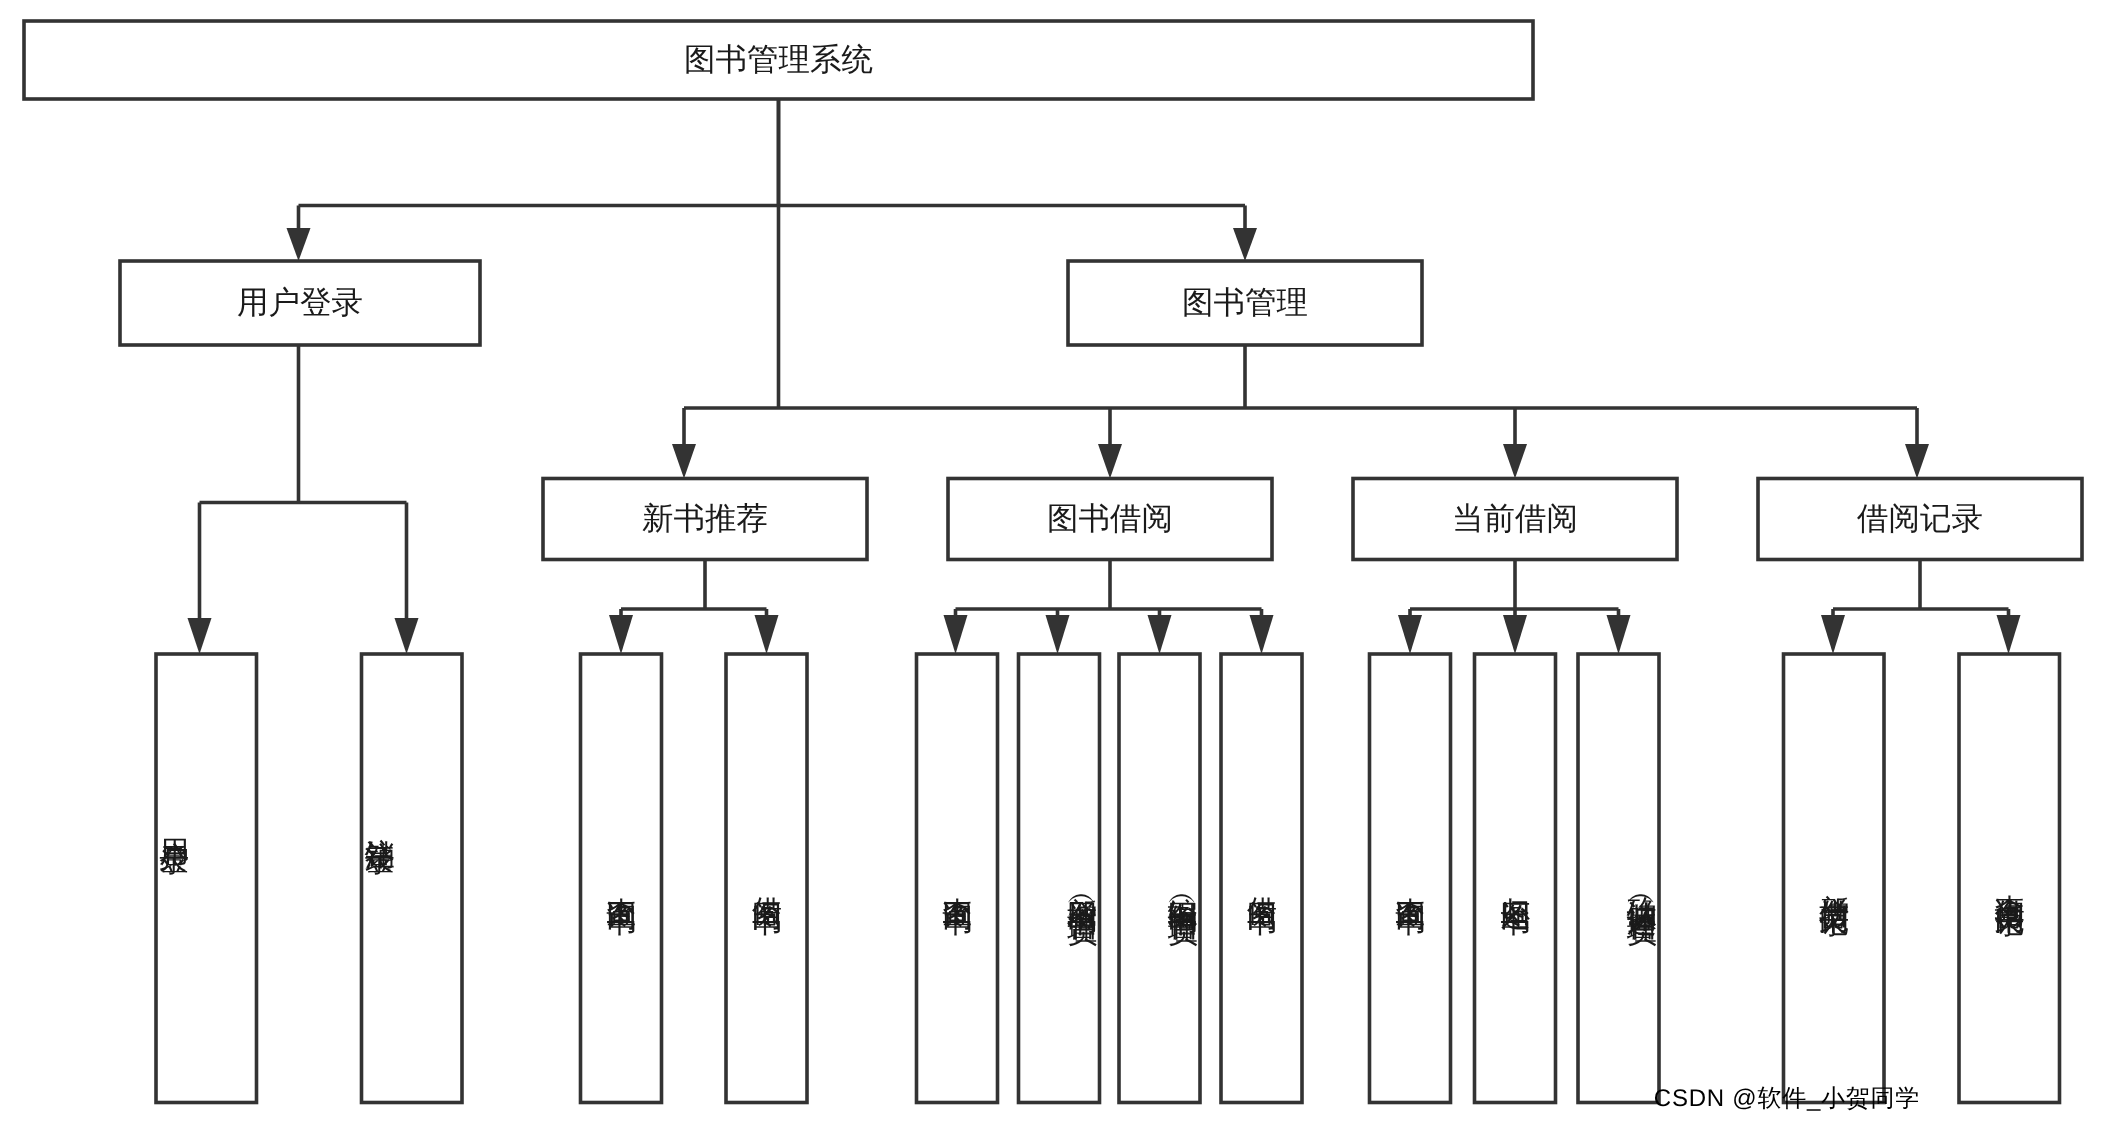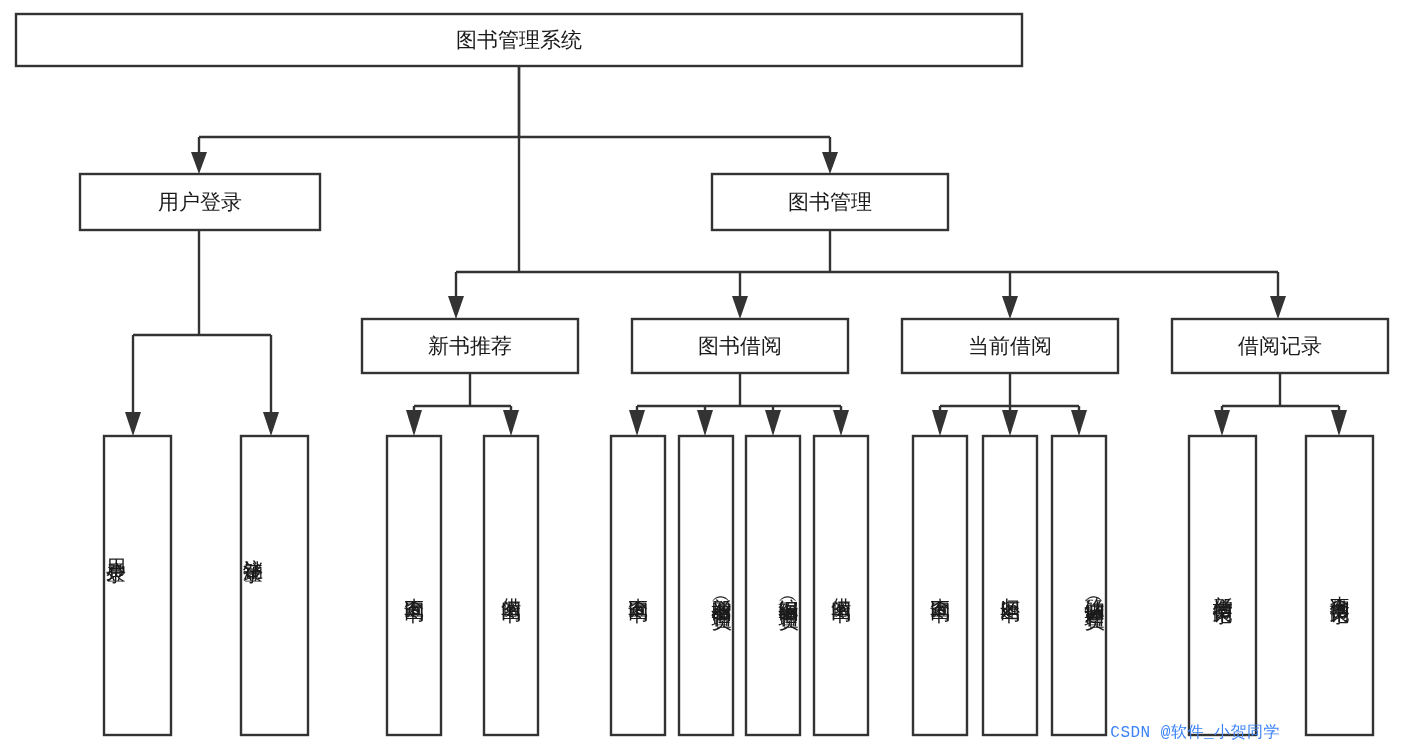--- a/index.html
+++ b/index.html
@@ -60,23 +60,23 @@
     align-items: center;
     justify-content: center;
     text-align: center;
     white-space: nowrap;
     pointer-events: none;
   }
   #watermark {
     position: absolute;
     right: 8px;
     bottom: 4px;
-    font-family: Liberation Mono, monospace;
+    font-family: Liberation Sans, sans-serif;
     font-size: 16px;
-    color: #3b82f6;
+    color: #000000;
     letter-spacing: 0.5px;
     white-space: nowrap;
     margin-left: 16px;
   }
 </style>
 </head>
 <body>
 
 <div id="diagram-root">
 

